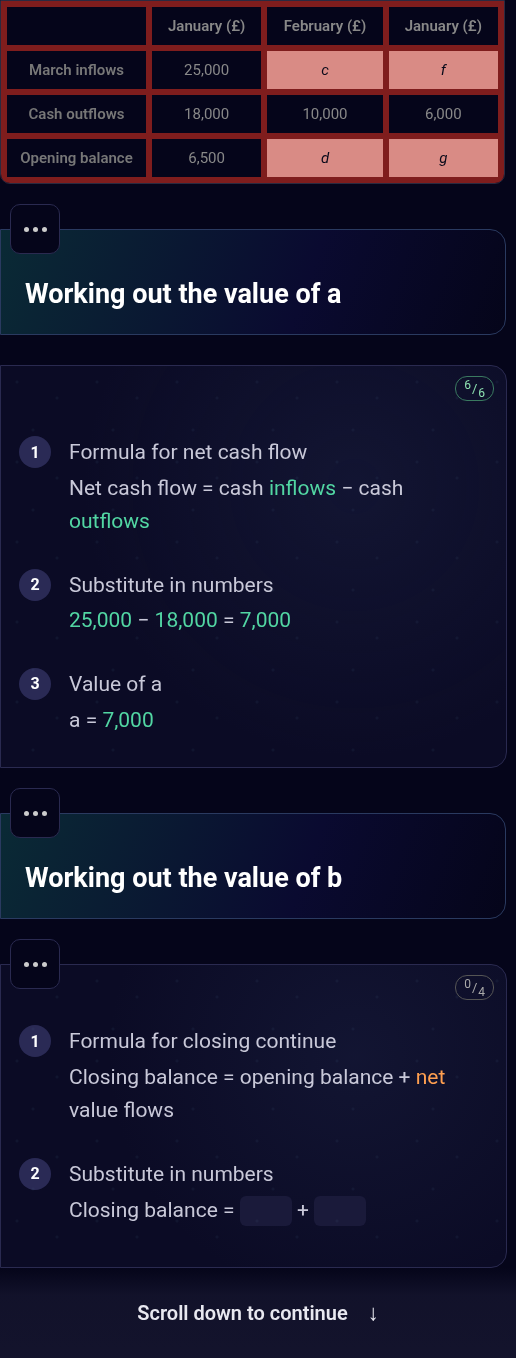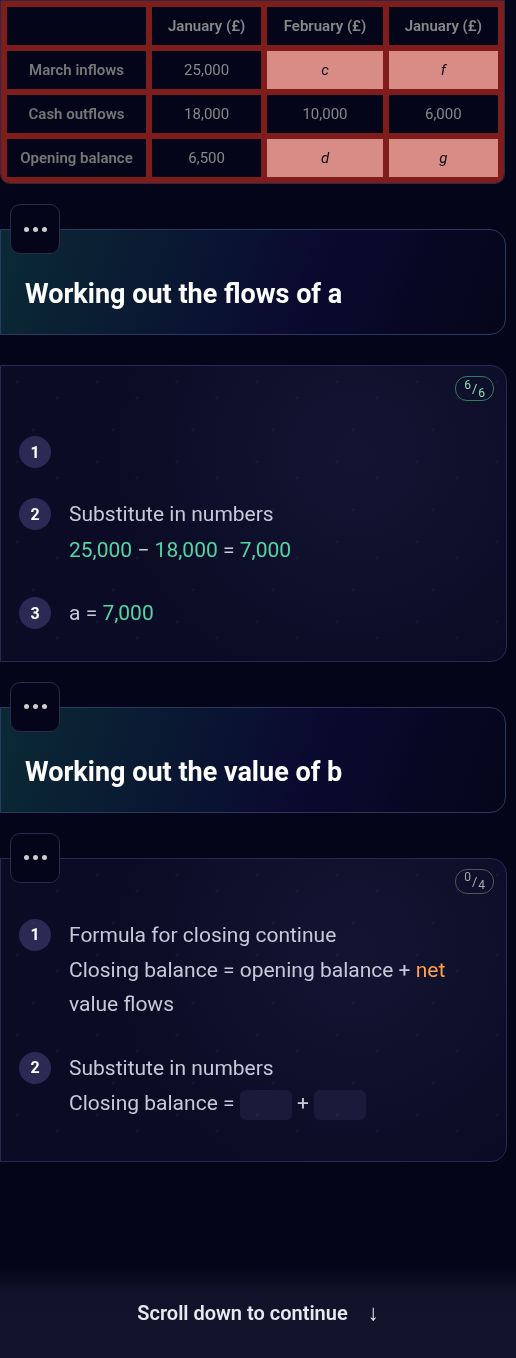--- a/index.html
+++ b/index.html
@@ -147,45 +147,50 @@
 </div>
 
 <div class="menu-btn">
   <div class="dots">
       <span></span>
       <span></span>
       <span></span>
     </div>
 </div>
 <div class="title-card">
-  <h2>Working out the flows of a</h2>
+  <h2>Working out the value of a</h2>
 </div>
 <div class="steps-card">
   <div class="circuit"></div>
   <div class="score-pill">
     <span class="num">6</span>
     <span>/</span>
     <span class="den">6</span>
   </div>
 
   <div class="step">
     <div class="step-num">1</div>
+    <div class="step-body">
+      <div class="step-title">Formula for net cash flow</div>
+      <span>Net cash flow = cash </span><span class="green">inflows</span><span> − cash </span><span class="green">outflows</span>
+    </div>
   </div>
 
   <div class="step">
     <div class="step-num">2</div>
     <div class="step-body">
       <div class="step-title">Substitute in numbers</div>
       <span class="green">25,000</span><span> − </span><span class="green">18,000</span><span> = </span><span class="green">7,000</span>
     </div>
   </div>
 
   <div class="step" style="margin-bottom:0">
     <div class="step-num">3</div>
     <div class="step-body">
+      <div class="step-title">Value of a</div>
       <span>a = </span><span class="green">7,000</span>
     </div>
   </div>
 </div>
 
 <div class="menu-btn">
   <div class="dots">
       <span></span>
       <span></span>
       <span></span>

